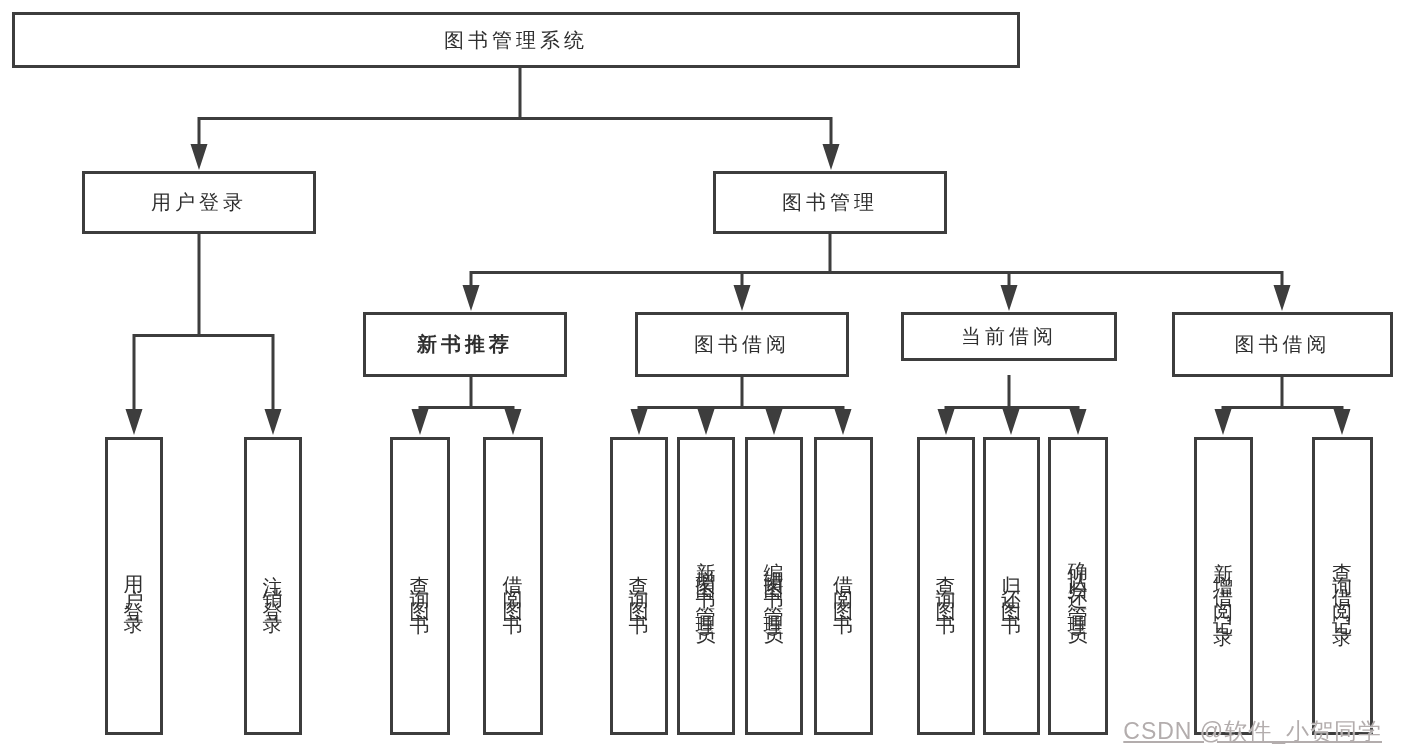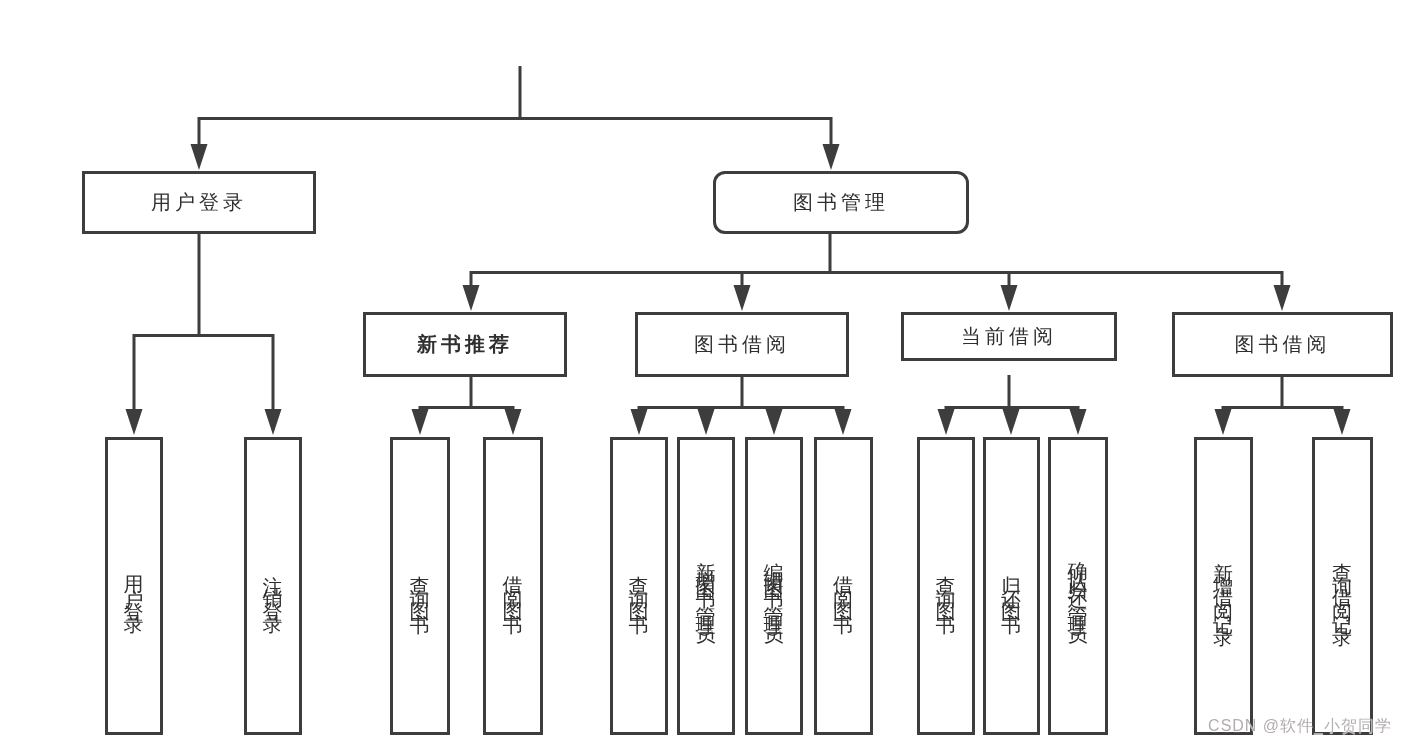--- a/index.html
+++ b/index.html
@@ -46,21 +46,21 @@
     letter-spacing: 13px;
     line-height: 1;
     white-space: nowrap;
   }
   .v-label.tight { letter-spacing: 9px; }
 
   
   .n-root    { left: 12px;   top: 12px;  width: 1008px; height: 56px; }
   
   .n-login   { left: 82px;   top: 171px; width: 234px;  height: 63px; }
-  .n-manage  { left: 713px;  top: 171px; width: 256px;  height: 63px; border-radius: 12px; }
+  .n-manage  { left: 713px;  top: 171px; width: 234px;  height: 63px; }
   
   .n-rec     { left: 363px;  top: 312px; width: 204px;  height: 65px; font-weight: bold; }
   .n-borrow  { left: 635px;  top: 312px; width: 214px;  height: 65px; }
   .n-current { left: 901px;  top: 312px; width: 216px;  height: 49px; }
   .n-records { left: 1172px; top: 312px; width: 221px;  height: 65px; }
   
   .leaf { top: 437px; height: 298px; border-width: 3px; }
   .lf-1  { left: 105px;  width: 58px; }
   .lf-2  { left: 244px;  width: 58px; }
   .lf-3  { left: 390px;  width: 60px; }
@@ -71,27 +71,28 @@
   .lf-8  { left: 814px;  width: 59px; }
   .lf-9  { left: 917px;  width: 58px; }
   .lf-10 { left: 983px;  width: 57px; }
   .lf-11 { left: 1048px; width: 60px; }
   .lf-12 { left: 1194px; width: 59px; }
   .lf-13 { left: 1312px; width: 61px; }
 
   #watermark {
     position: absolute;
     top: 716px;
-    right: 13px;
+    right: 23px;
     z-index: 5;
-    font-size: 16px;
+    font-size: 23px;
     letter-spacing: 1px;
     color: #b3adad;
     text-shadow: 0 1px 1px rgba(255,255,255,0.9);
     white-space: nowrap;
+    text-decoration: underline;
   }
 </style>
 </head>
 <body>
 
 <div id="canvas">
 
   <svg id="connectors" viewBox="0 0 1405 747" xmlns="http://www.w3.org/2000/svg" aria-hidden="true">
 
     <path fill="none" stroke="#3d3d3d" stroke-width="3" d="
@@ -152,20 +153,23 @@
       M765.5 409 L782.5 409 L774 435 Z
       M834.5 409 L851.5 409 L843 435 Z
       M937.5 409 L954.5 409 L946 435 Z
       M1002.5 409 L1019.5 409 L1011 435 Z
       M1069.5 409 L1086.5 409 L1078 435 Z
       M1214.5 409 L1231.5 409 L1223 435 Z
       M1333.5 409 L1350.5 409 L1342 435 Z
     "></path>
   </svg>
 
+  <div class="node n-root" style="border-color: rgb(61, 61, 61); color: rgb(47, 47, 47);">
+    <span class="h-label">图书管理系统</span>
+  </div>
 
   <div class="node n-login" style="border-color: rgb(61, 61, 61); color: rgb(47, 47, 47);">
     <span class="h-label">用户登录</span>
   </div>
   <div class="node n-manage" style="border-color: rgb(61, 61, 61); color: rgb(47, 47, 47);">
     <span class="h-label">图书管理</span>
   </div>
 
   <div class="node n-rec" style="border-color: rgb(61, 61, 61); color: rgb(47, 47, 47);">
     <span class="h-label">新书推荐</span>

